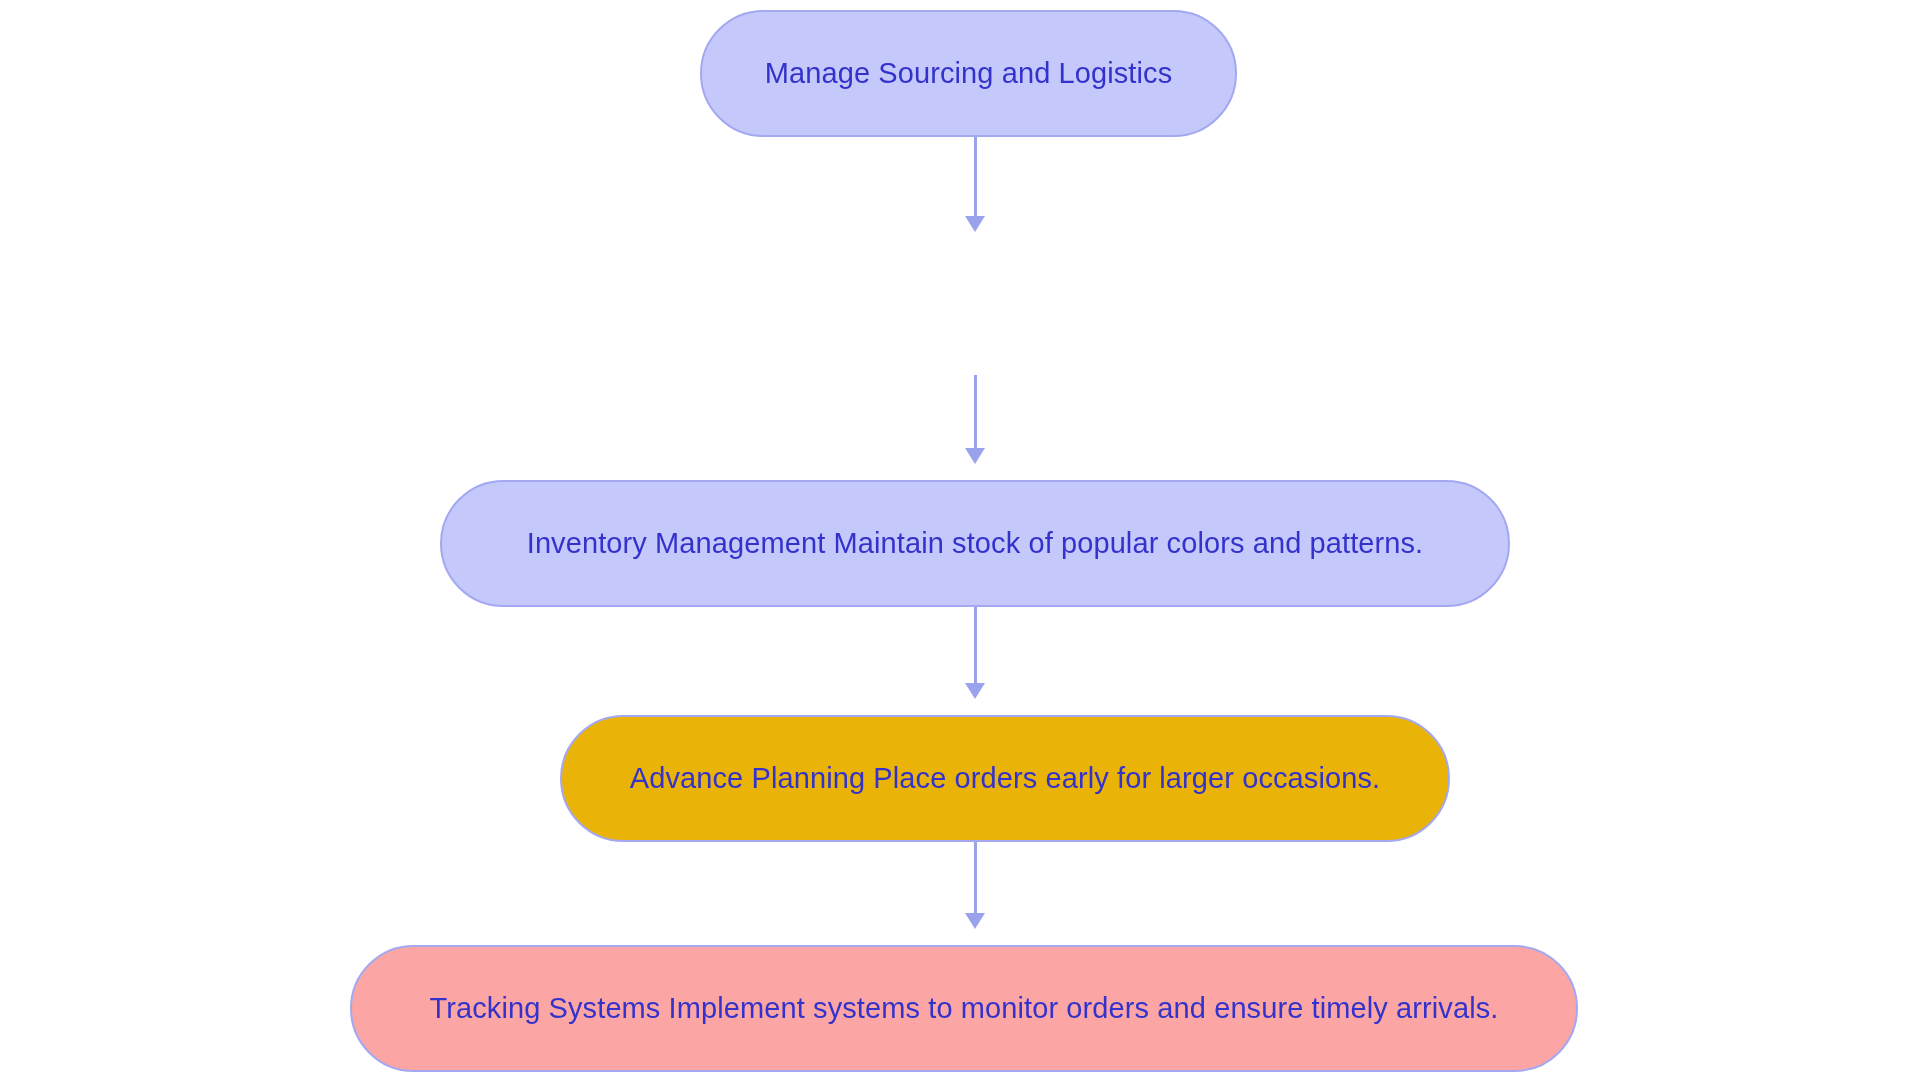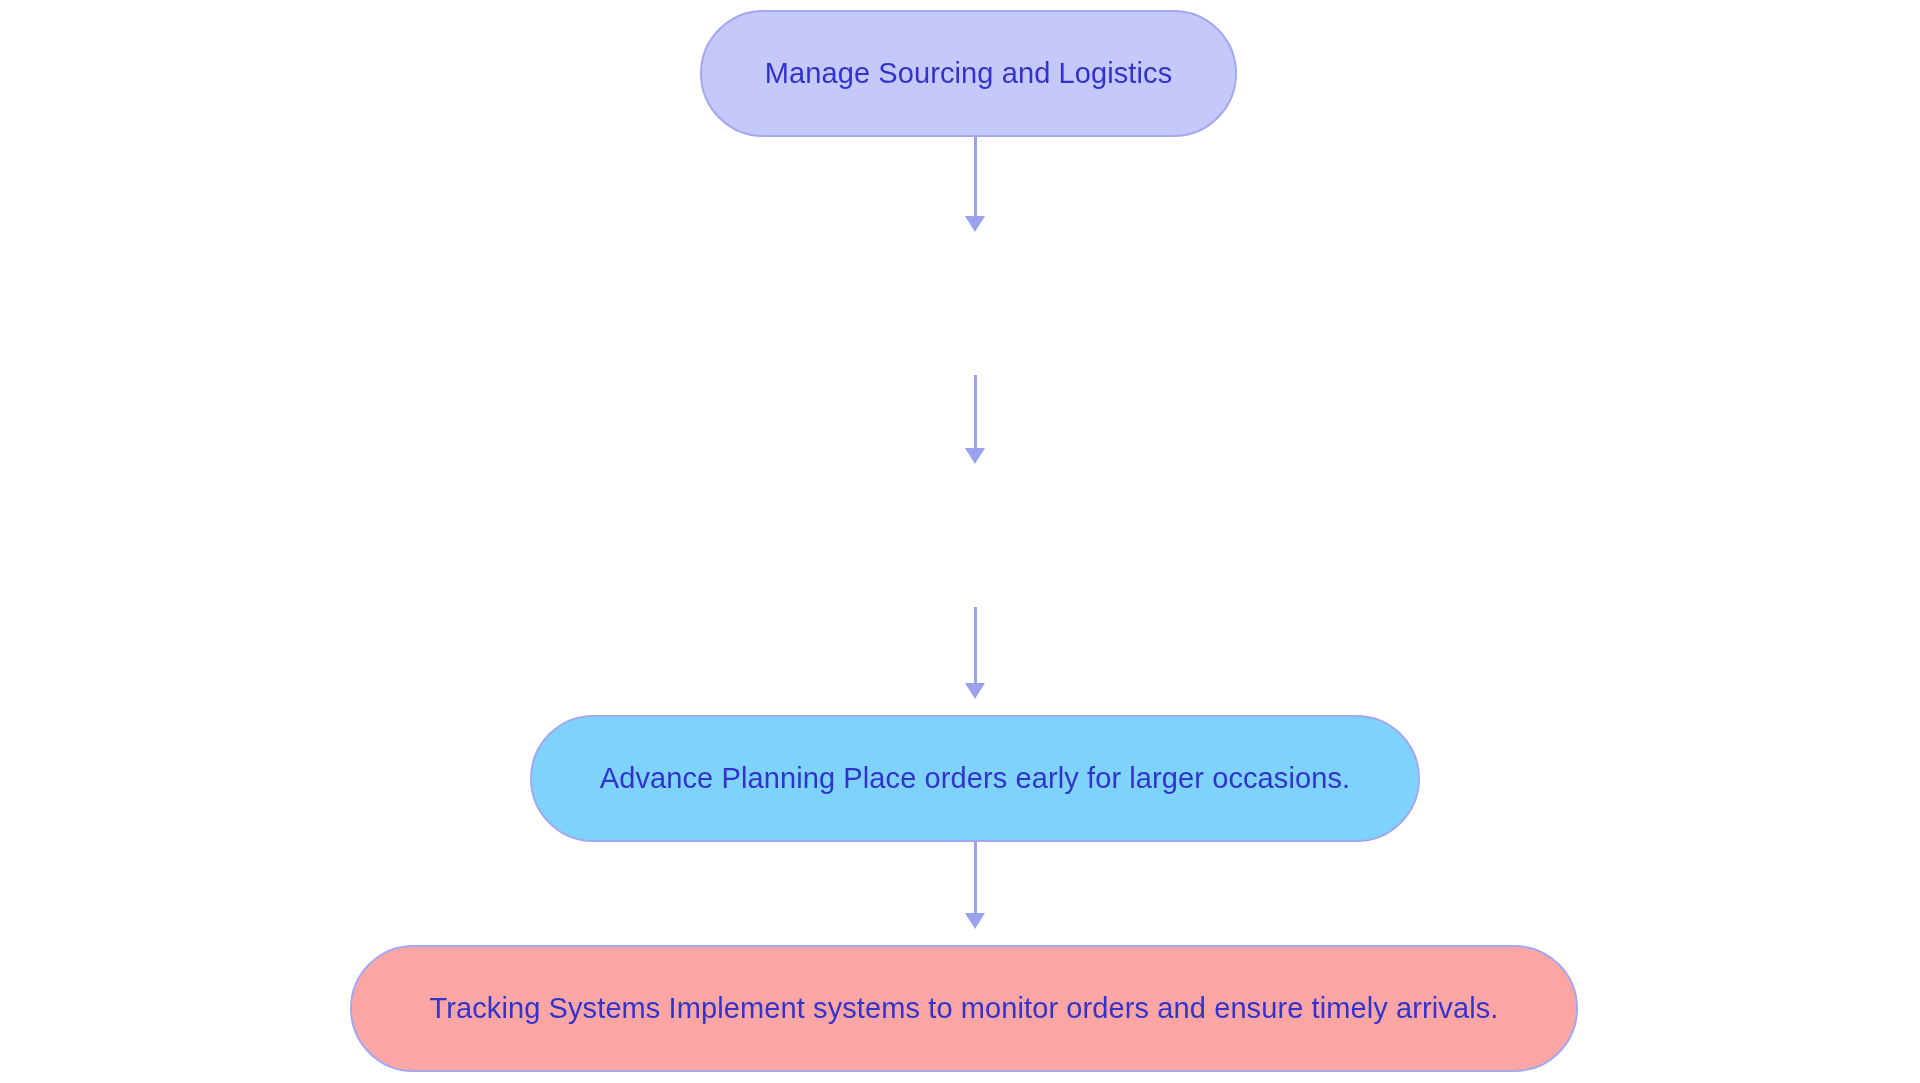--- a/index.html
+++ b/index.html
@@ -81,22 +81,25 @@
   <div class="connector" style="left: 975px; top: 842px;">
     <div class="stem" style="height: 71px; background: rgb(154, 162, 238);"></div>
     <div class="head" style="top: 71px; border-top-color: rgb(154, 162, 238);"></div>
   </div>
 
   <div class="flow-node" style="left: 700px; top: 10px; width: 537px; height: 127px; background: rgb(197, 200, 251); border-color: rgb(163, 168, 240); color: rgb(51, 51, 204);">
     <span class="node-label">Manage Sourcing and Logistics</span>
   </div>
 
 
+  <div class="flow-node" style="left: 440px; top: 480px; width: 1070px; height: 127px; background: rgb(197, 200, 251); border-color: rgb(163, 168, 240); color: rgb(51, 51, 204);">
+    <span class="node-label">Inventory Management Maintain stock of popular colors and patterns.</span>
+  </div>
 
-  <div class="flow-node" style="left: 530px; top: 715px; width: 890px; height: 127px; background: #7dd3fc; border-color: rgb(163, 168, 240); color: rgb(51, 51, 204);">
+  <div class="flow-node" style="left: 560px; top: 715px; width: 890px; height: 127px; background: #eab308; border-color: rgb(163, 168, 240); color: rgb(51, 51, 204);">
     <span class="node-label">Advance Planning Place orders early for larger occasions.</span>
   </div>
 
   <div class="flow-node" style="left: 350px; top: 945px; width: 1228px; height: 127px; background: #fca5a5; border-color: rgb(163, 168, 240); color: rgb(51, 51, 204);">
     <span class="node-label">Tracking Systems Implement systems to monitor orders and ensure timely arrivals.</span>
   </div>
 
 </div>
 
 </body></html>

